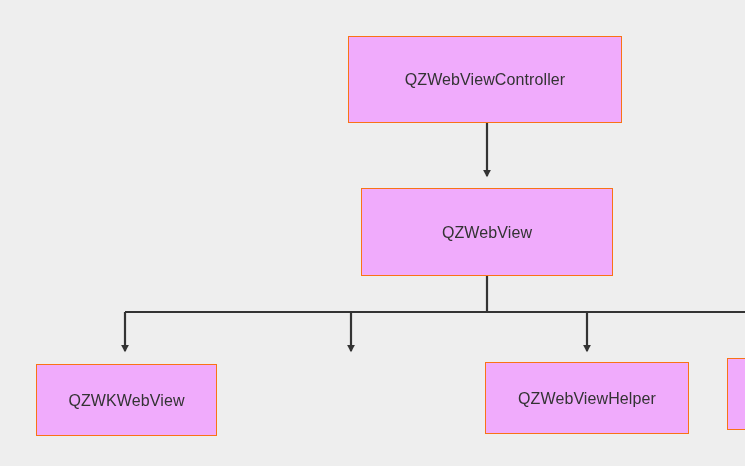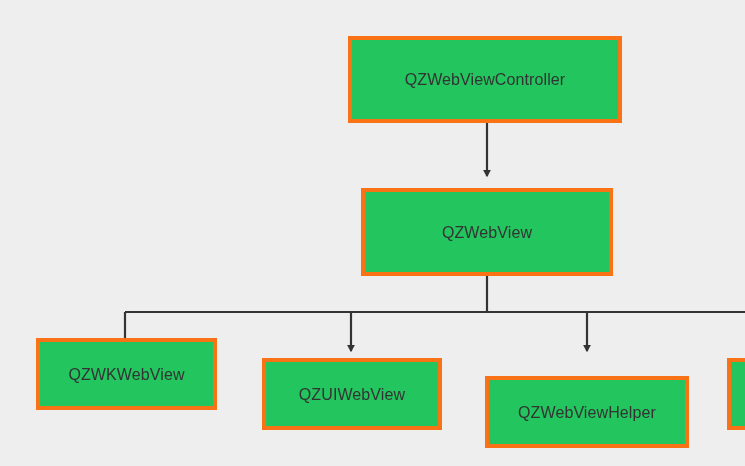--- a/index.html
+++ b/index.html
@@ -24,22 +24,22 @@
     position: absolute;
     left: 0;
     top: 0;
     width: 745px;
     height: 466px;
     pointer-events: none;
   }
   .node {
     position: absolute;
     box-sizing: border-box;
-    background: #22c55e;
-    border: 4px solid #f97316;
+    background: #f0abfc;
+    border: 1px solid #f97316;
     display: flex;
     align-items: center;
     justify-content: center;
     text-align: center;
     color: #333333;
     font-size: 16px;
     line-height: 21px;
     letter-spacing: 0.1px;
     overflow: hidden;
   }
@@ -47,23 +47,23 @@
     display: block;
     width: 100%;
     padding: 0 6px;
     box-sizing: border-box;
     word-break: break-all;
     overflow-wrap: anywhere;
   }
   
   #node-controller { left: 348px; top: 36px;  width: 274px; height: 87px; }
   #node-webview    { left: 361px; top: 188px; width: 252px; height: 88px; }
-  #node-wkwebview  { left: 36px;  top: 338px; width: 181px; height: 72px; }
+  #node-wkwebview  { left: 36px;  top: 364px; width: 181px; height: 72px; }
   #node-uiwebview  { left: 262px; top: 358px; width: 180px; height: 72px; }
-  #node-helper     { left: 485px; top: 376px; width: 204px; height: 72px; justify-content: flex-end; }
+  #node-helper     { left: 485px; top: 362px; width: 204px; height: 72px; justify-content: flex-end; }
   #node-overflow   { left: 727px; top: 358px; width: 90px;  height: 72px; }
   #node-overflow .node-label { white-space: nowrap; }
 </style>
 </head>
 <body>
 
 <div id="diagram-canvas">
 
   <svg id="edge-layer" viewBox="0 0 745 466" width="745" height="466" xmlns="http://www.w3.org/2000/svg">
     <defs>
@@ -90,23 +90,20 @@
   </div>
 
   <div class="node" id="node-webview">
     <span class="node-label">QZWebView</span>
   </div>
 
   <div class="node" id="node-wkwebview">
     <span class="node-label">QZWKWebView</span>
   </div>
 
-  <div class="node" id="node-uiwebview">
-    <span class="node-label">QZUIWebView</span>
-  </div>
 
   <div class="node" id="node-helper">
     <span class="node-label">QZWebViewHelper</span>
   </div>
 
   <div class="node" id="node-overflow">
     <span class="node-label"></span>
   </div>
 
 </div>

